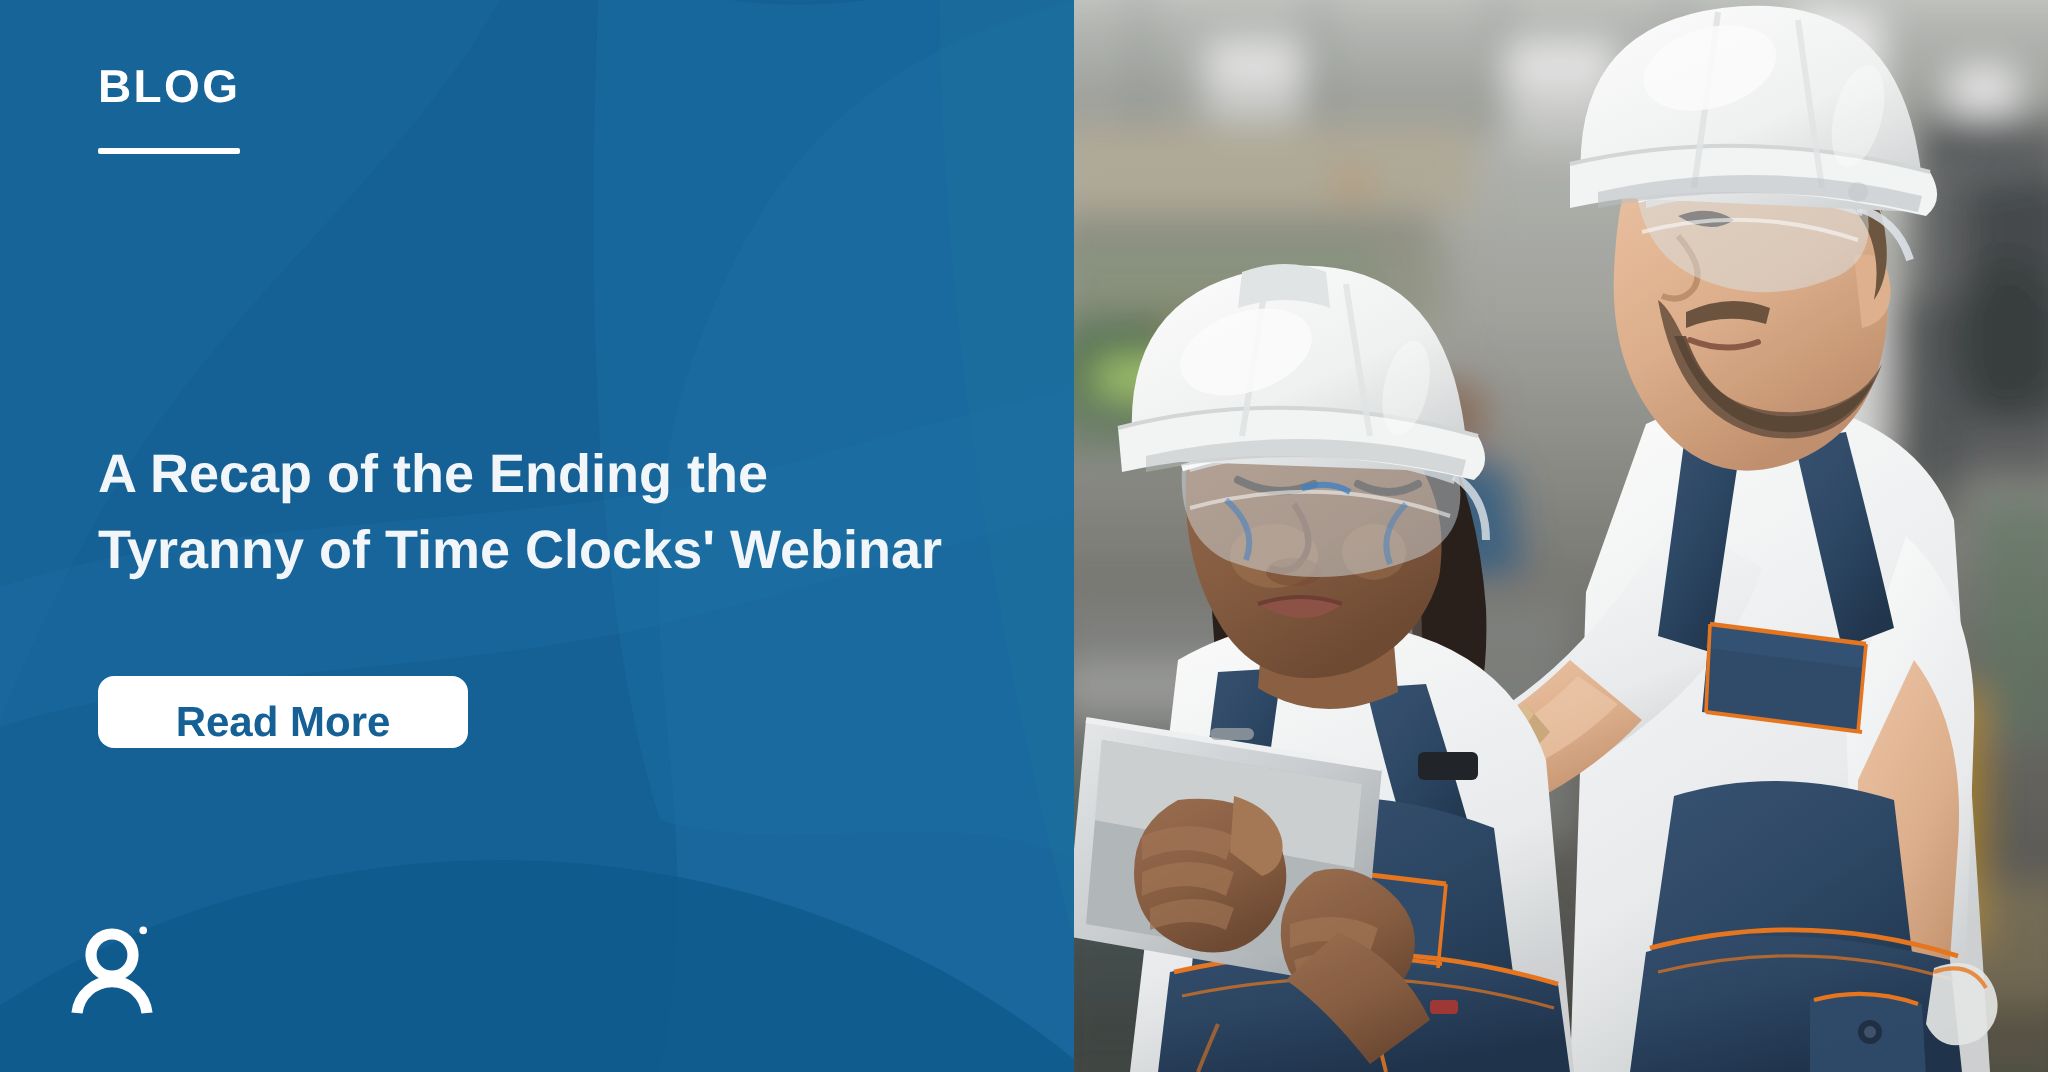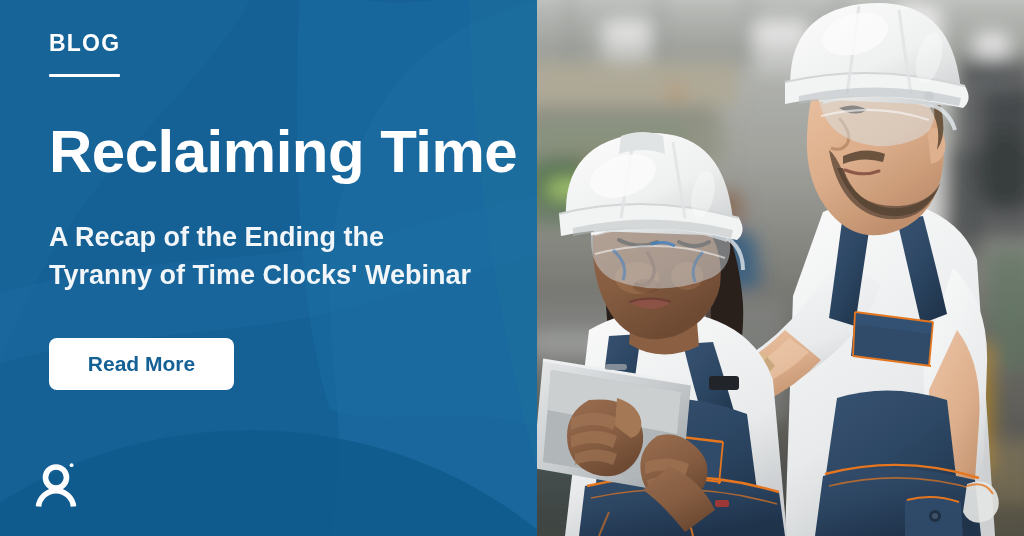--- a/index.html
+++ b/index.html
@@ -87,31 +87,31 @@
     margin: 0;
     max-width: 440px;
   }
 
   
   .cta-button {
     position: absolute;
     left: 49px;
     top: 338px;
     width: 185px;
-    height: 52px;
+    height: 36px;
     background: #ffffff;
     border: none;
     border-radius: 8px;
     color: #156196;
     font-family: "Liberation Sans", sans-serif;
     font-size: 21px;
     font-weight: bold;
     cursor: pointer;
     display: flex;
-    align-items: center;
+    align-items: flex-end;
     justify-content: center;
     padding: 0;
   }
 
   
   .logo {
     position: absolute;
     left: 31px;
     top: 459px;
     width: 58px;
@@ -161,21 +161,20 @@
       </g>
     </svg>
 
     <div class="panel-content">
 
       <div class="eyebrow">
         <span class="eyebrow-label">BLOG</span>
         <div class="eyebrow-rule"></div>
       </div>
 
-      <h1 class="headline">Reclaiming Time</h1>
 
       <p class="subheadline">A Recap of the Ending the Tyranny of Time Clocks' Webinar</p>
 
       <button class="cta-button">
         <span>Read More</span>
       </button>
 
       <svg class="logo" viewBox="0 0 58 58">
 
         <circle cx="25" cy="18.5" r="10.5" fill="none" stroke="#ffffff" stroke-width="5.6"></circle>

